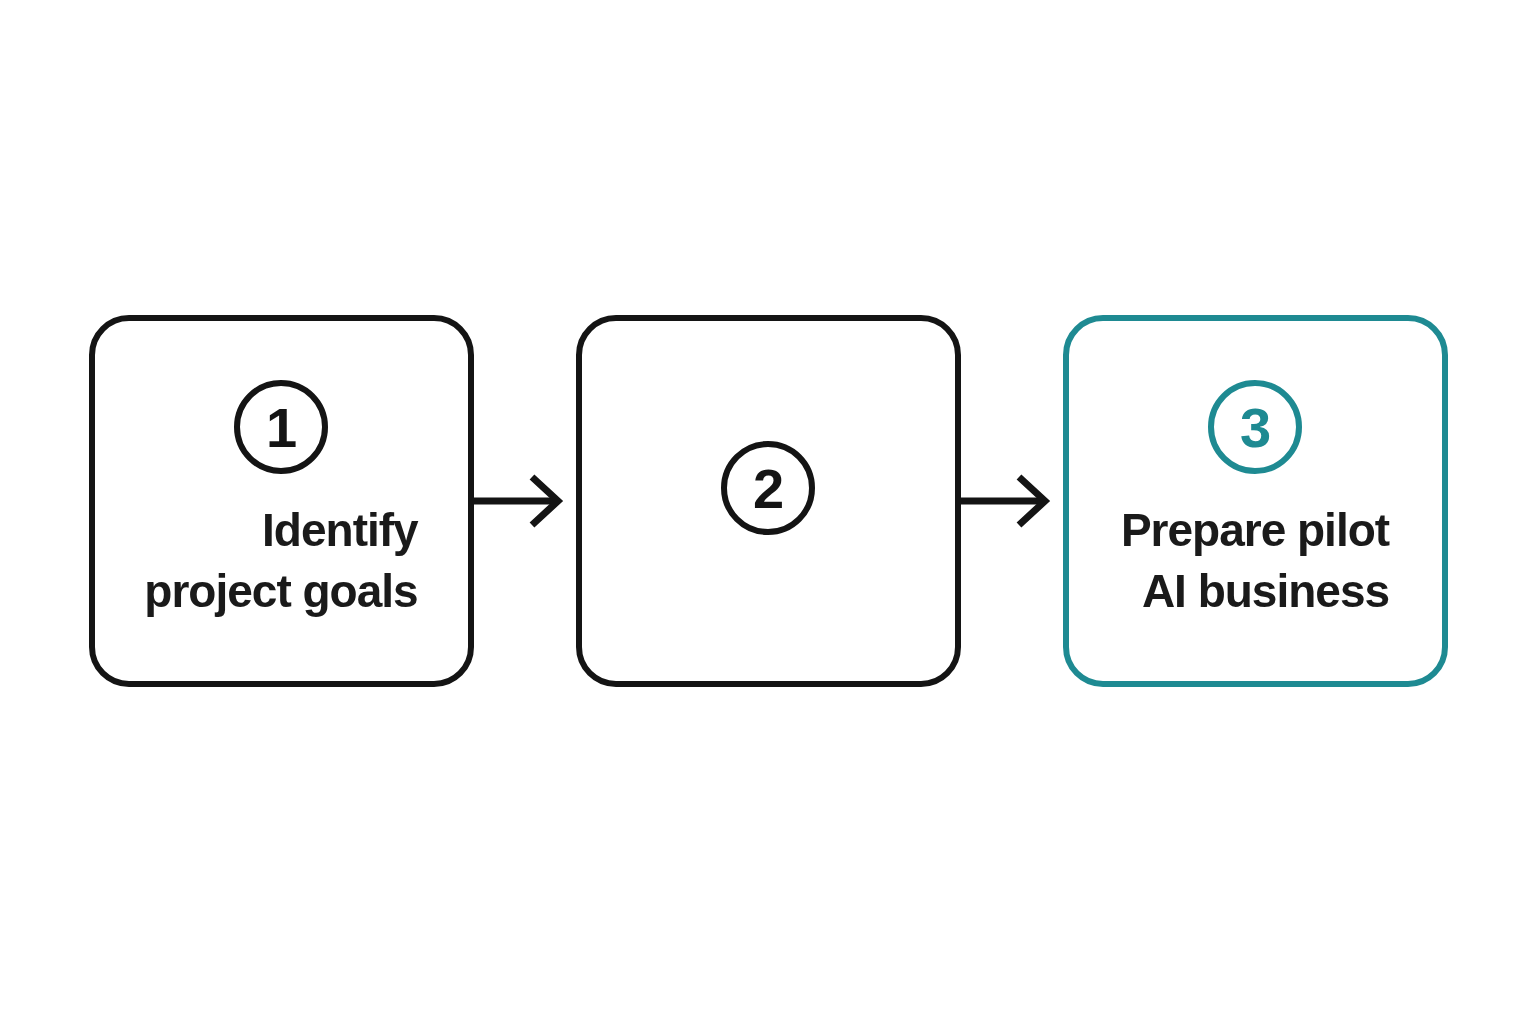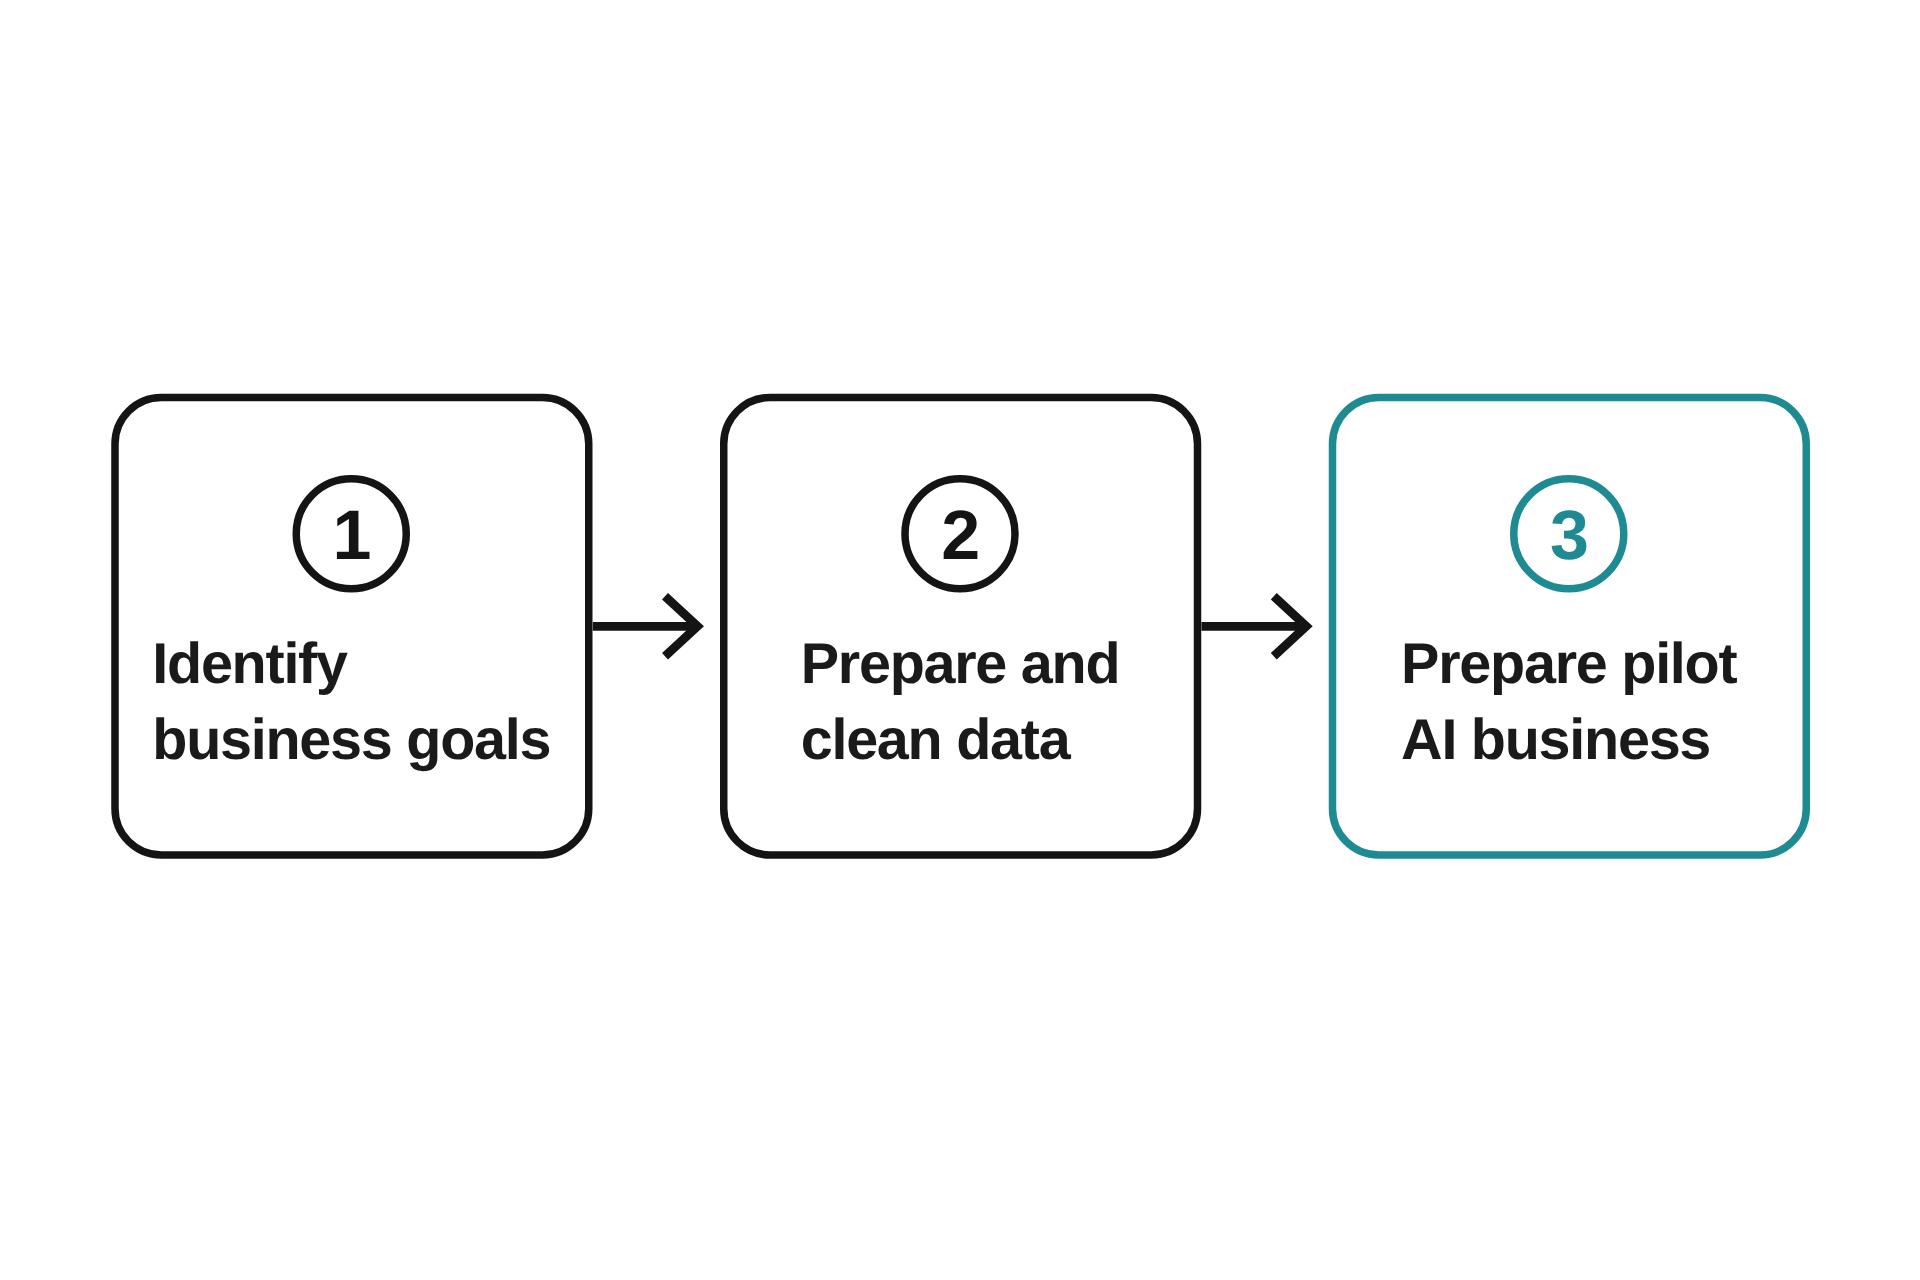--- a/index.html
+++ b/index.html
@@ -52,21 +52,21 @@
     margin-bottom: 26px;
     letter-spacing: -1px;
   }
 
   .label {
     font-size: 46px;
     font-weight: 700;
     line-height: 61px;
     letter-spacing: -1px;
     color: var(--text-color, #1a1a1a);
-    text-align: left;
+    text-align: right;
   }
 
   .label span { display: block; }
 
   .step.accent {
     border-color: var(--accent-teal, #1e8a92);
   }
   .step.accent .badge {
     border-color: var(--accent-teal, #1e8a92);
     color: var(--accent-teal, #1e8a92);
@@ -89,36 +89,32 @@
 <body style="background: rgb(255, 255, 255);">
 
 <div class="diagram">
 
   <div class="step">
     <div class="badge">
       <span>1</span>
     </div>
     <div class="label">
       <span>Identify</span>
-      <span>business goals</span>
+      <span>project goals</span>
     </div>
   </div>
 
   <svg class="arrow" viewBox="0 0 102 96" aria-hidden="true">
     <line x1="0" y1="48" x2="80" y2="48"></line>
     <polyline points="58,24 84,48 58,72"></polyline>
   </svg>
 
   <div class="step">
     <div class="badge">
       <span>2</span>
-    </div>
-    <div class="label">
-      <span>Prepare and</span>
-      <span>clean data</span>
     </div>
   </div>
 
   <svg class="arrow" viewBox="0 0 102 96" aria-hidden="true">
     <line x1="0" y1="48" x2="80" y2="48"></line>
     <polyline points="58,24 84,48 58,72"></polyline>
   </svg>
 
   <div class="step accent">
     <div class="badge">

